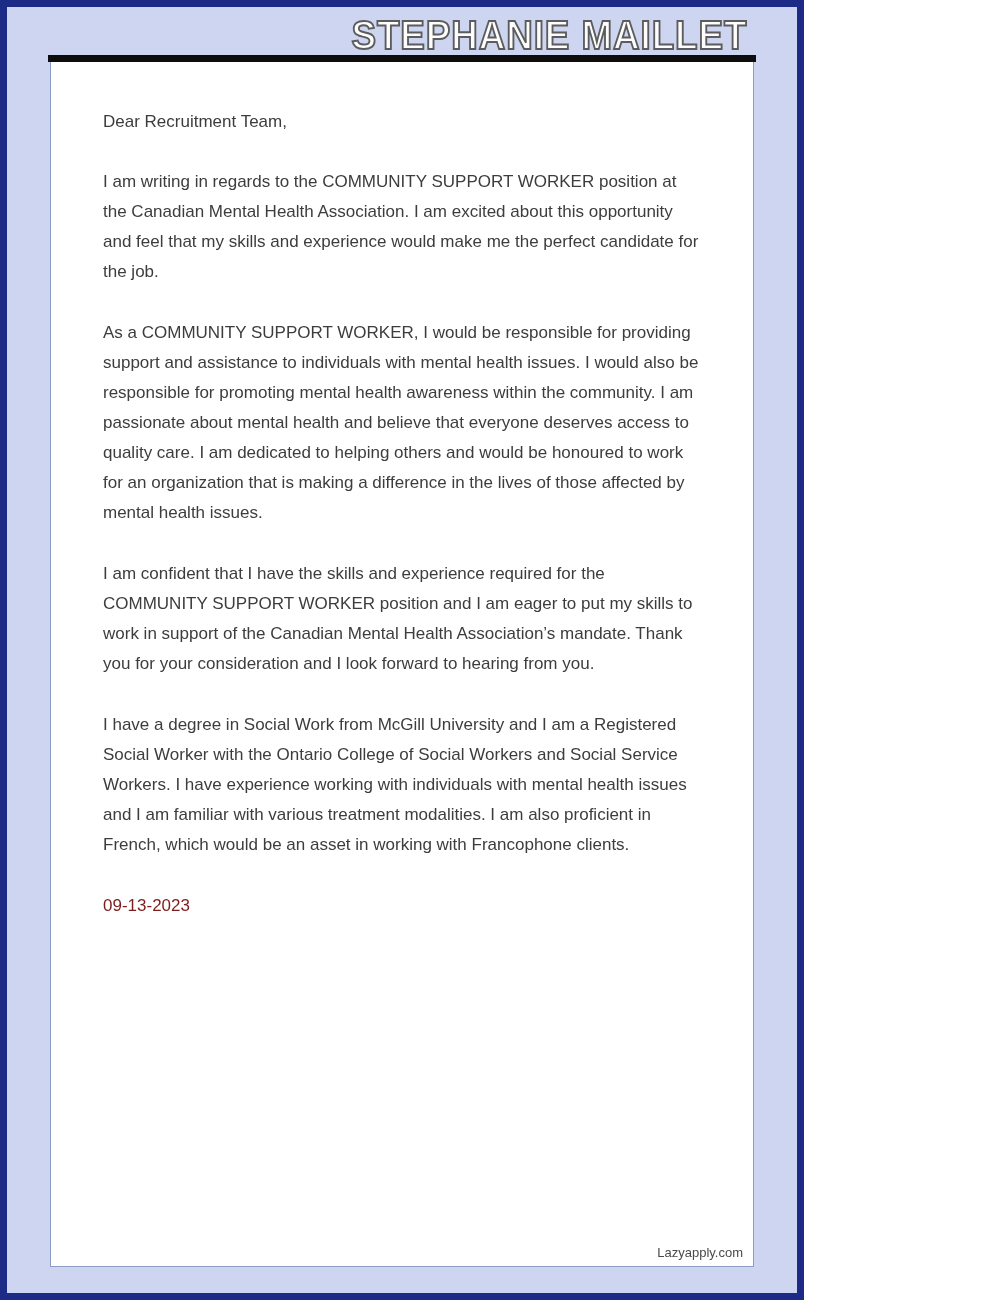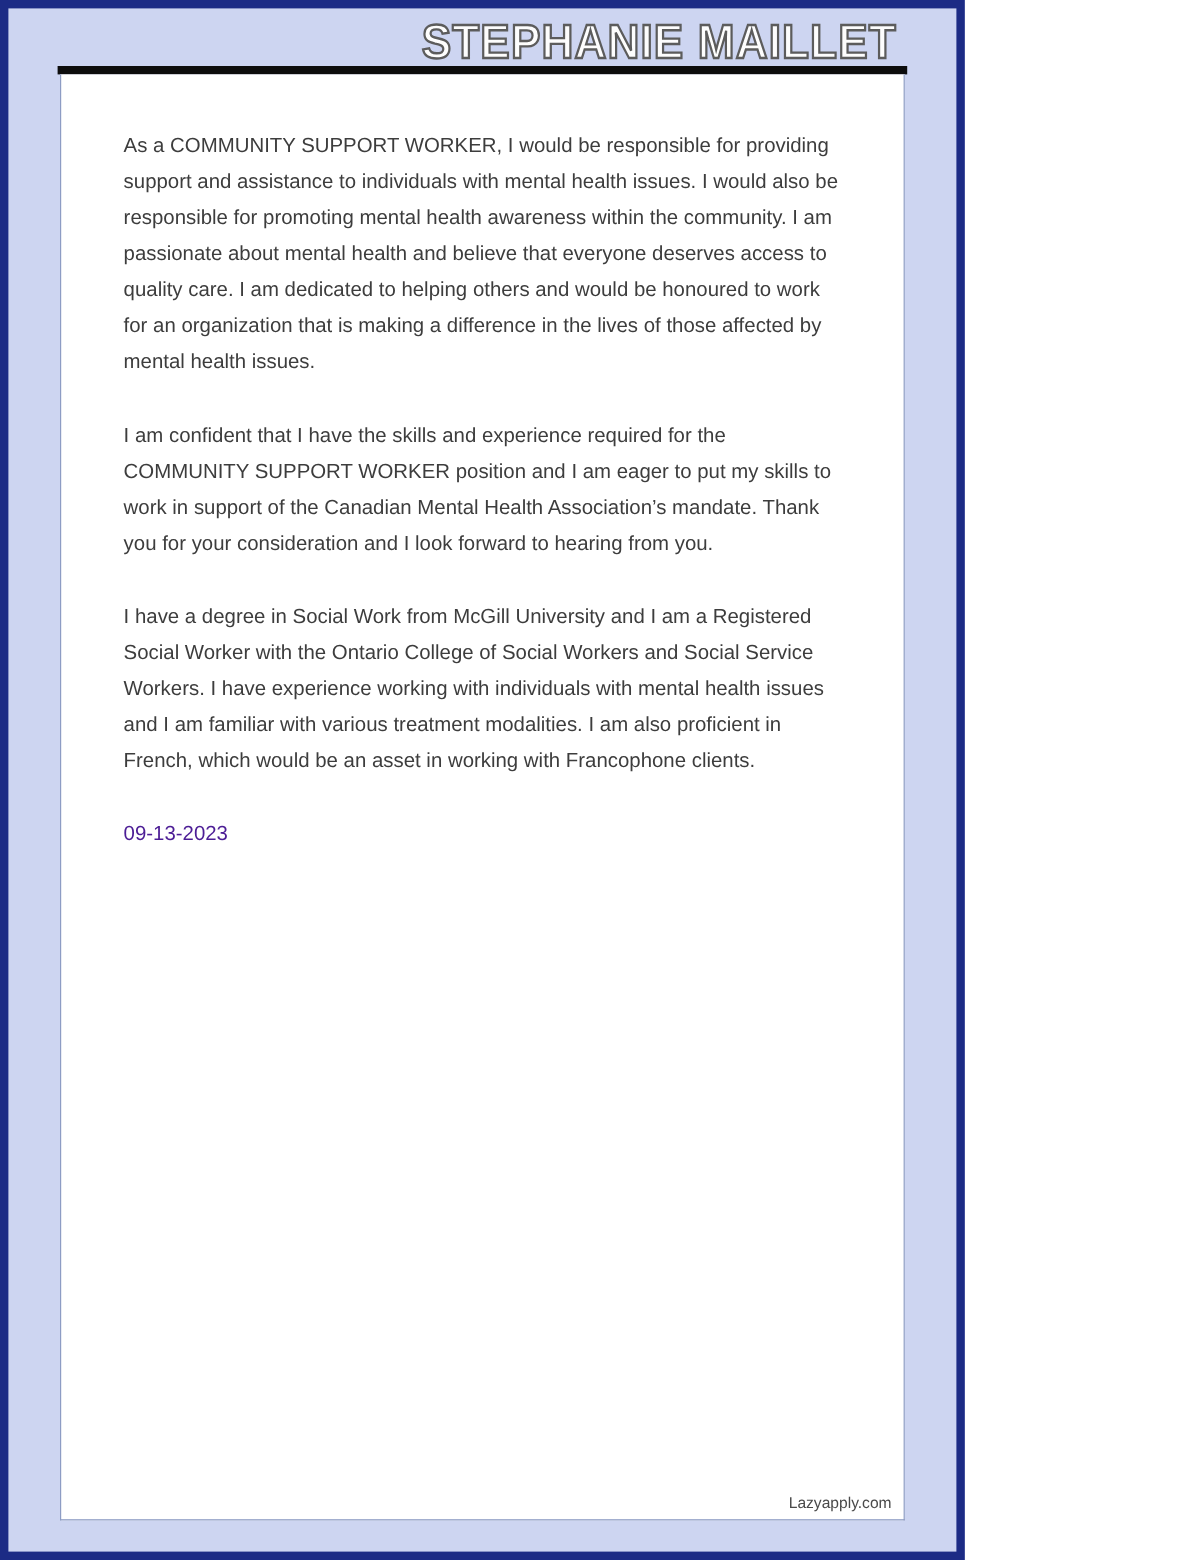--- a/index.html
+++ b/index.html
@@ -65,21 +65,21 @@
     color: #3d3d3d;
   }
 
   .letter-body p.salutation {
     margin-bottom: 30px;
   }
 
   .letter-date {
     font-size: 17px;
     line-height: 30px;
-    color: #4c1d95;
+    color: #7f1d1d;
     margin-top: 10px;
   }
 
   .sheet-footer {
     position: absolute;
     right: 10px;
     bottom: 6px;
     font-size: 13px;
     color: #4a4a4a;
   }
@@ -91,21 +91,23 @@
 
   <div class="header">
     <div class="header-name">STEPHANIE MAILLET</div>
   </div>
 
   <div class="divider-bar"></div>
 
   <div class="letter-sheet">
 
     <div class="letter-body">
+      <p class="salutation">Dear Recruitment Team,</p>
 
+      <p>I am writing in regards to the COMMUNITY SUPPORT WORKER position at the Canadian Mental Health Association. I am excited about this opportunity and feel that my skills and experience would make me the perfect candidate for the job.</p>
 
       <p>As a COMMUNITY SUPPORT WORKER, I would be responsible for providing support and assistance to individuals with mental health issues. I would also be responsible for promoting mental health awareness within the community. I am passionate about mental health and believe that everyone deserves access to quality care. I am dedicated to helping others and would be honoured to work for an organization that is making a difference in the lives of those affected by mental health issues.</p>
 
       <p>I am confident that I have the skills and experience required for the COMMUNITY SUPPORT WORKER position and I am eager to put my skills to work in support of the Canadian Mental Health Association’s mandate. Thank you for your consideration and I look forward to hearing from you.</p>
 
       <p>I have a degree in Social Work from McGill University and I am a Registered Social Worker with the Ontario College of Social Workers and Social Service Workers. I have experience working with individuals with mental health issues and I am familiar with various treatment modalities. I am also proficient in French, which would be an asset in working with Francophone clients.</p>
 
       <div class="letter-date">09-13-2023</div>
     </div>
 

